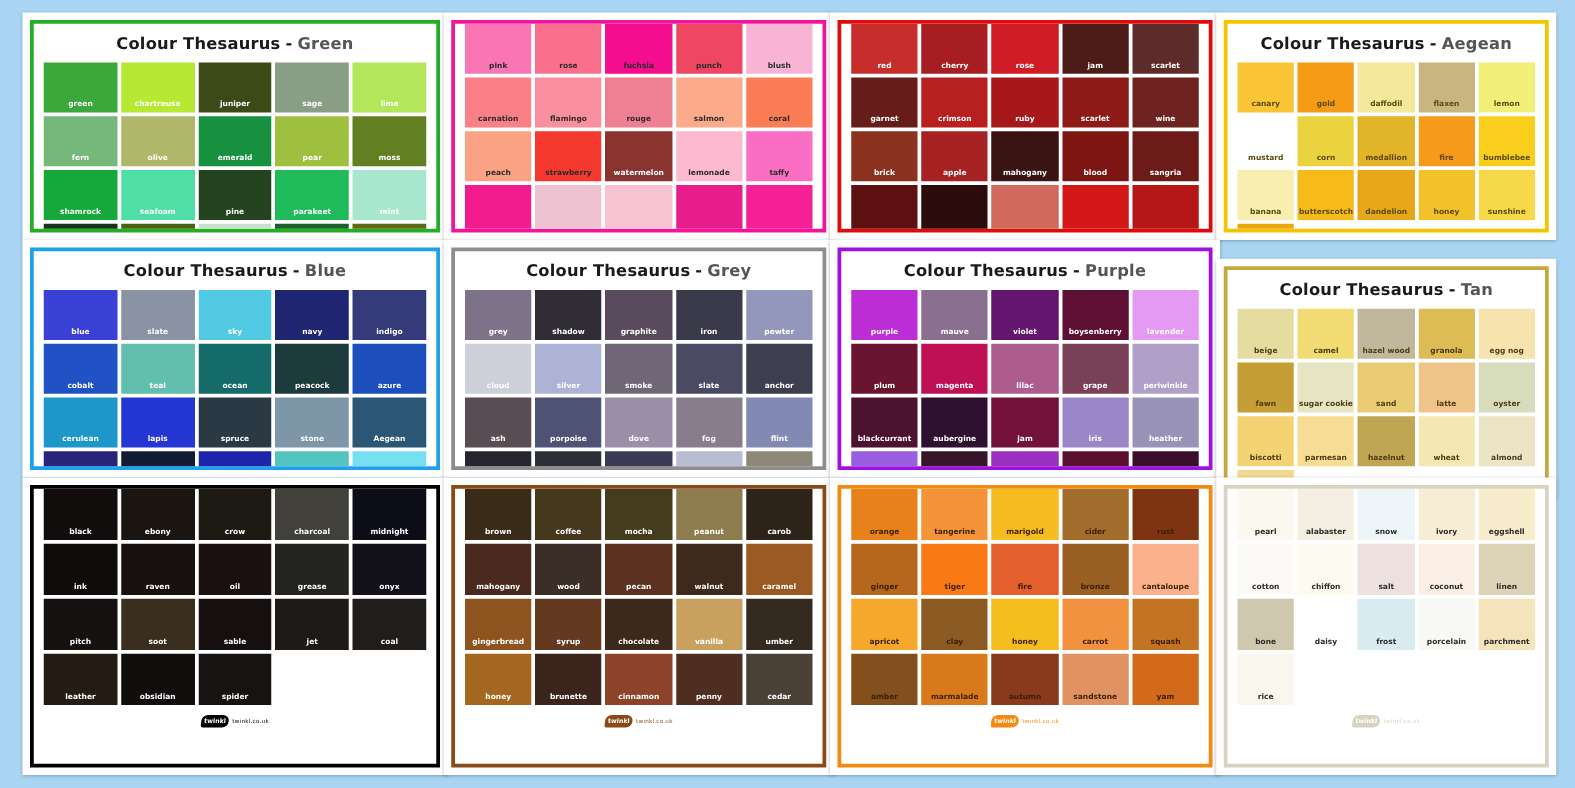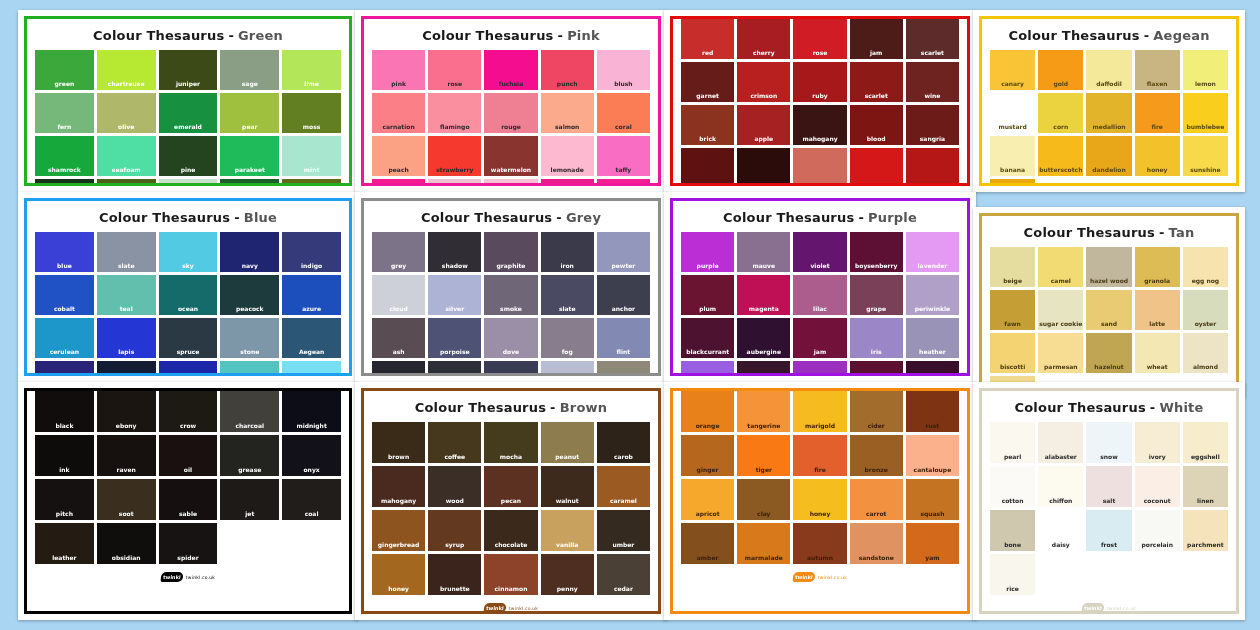--- a/index.html
+++ b/index.html
@@ -142,21 +142,20 @@
           <div class="swatch" style="background: rgb(22, 51, 26); height: 40px;"></div>
           <div class="swatch" style="background: rgb(75, 97, 19); height: 40px;"></div>
           <div class="swatch" style="background: rgb(200, 225, 205); height: 40px;"></div>
           <div class="swatch" style="background: rgb(27, 95, 42); height: 40px;"></div>
           <div class="swatch" style="background: rgb(95, 106, 22); height: 40px;"></div>
         </div>
       </div>
     </div>
     <div class="panel" style="left: 355px; top: 10px; width: 312px; height: 182px;">
       <div class="panel-inner" style="border-color: rgb(240, 21, 155);">
-        <div class="panel-title"><span>Colour Thesaurus</span><span style="margin: 0px 4px;">-</span><span class="shade">Pink</span></div>
         <div class="swatch-grid">
           <div class="swatch" style="background: rgb(249, 117, 180); height: 40px;">
             <div class="swatch-label" style="color: rgb(43, 43, 43);">pink</div>
           </div>
           <div class="swatch" style="background: rgb(251, 111, 142); height: 40px;">
             <div class="swatch-label" style="color: rgb(43, 43, 43);">rose</div>
           </div>
           <div class="swatch" style="background: rgb(245, 13, 143); height: 40px;">
             <div class="swatch-label" style="color: rgb(43, 43, 43);">fuchsia</div>
           </div>
@@ -598,21 +597,20 @@
         <div class="logo">
           <div class="logo-badge" style="background: rgb(0, 0, 0);">
             <span>twinkl</span>
           </div>
           <div class="logo-url" style="color: rgb(0, 0, 0);">twinkl.co.uk</div>
         </div>
       </div>
     </div>
     <div class="panel" style="left: 355px; top: 382px; width: 312px; height: 238px;">
       <div class="panel-inner" style="border-color: rgb(138, 74, 23);">
-        <div class="panel-title"><span>Colour Thesaurus</span><span style="margin: 0px 4px;">-</span><span class="shade">Brown</span></div>
         <div class="swatch-grid">
           <div class="swatch" style="background: rgb(58, 42, 24); height: 41px;">
             <div class="swatch-label" style="color: rgb(255, 255, 255);">brown</div>
           </div>
           <div class="swatch" style="background: rgb(69, 56, 29); height: 41px;">
             <div class="swatch-label" style="color: rgb(255, 255, 255);">coffee</div>
           </div>
           <div class="swatch" style="background: rgb(69, 59, 29); height: 41px;">
             <div class="swatch-label" style="color: rgb(255, 255, 255);">mocha</div>
           </div>
@@ -743,21 +741,20 @@
         <div class="logo">
           <div class="logo-badge" style="background: rgb(245, 138, 16);">
             <span>twinkl</span>
           </div>
           <div class="logo-url" style="color: rgb(245, 138, 16);">twinkl.co.uk</div>
         </div>
       </div>
     </div>
     <div class="panel" style="left: 973px; top: 382px; width: 272px; height: 238px;">
       <div class="panel-inner" style="border-color: rgb(216, 211, 192);">
-        <div class="panel-title"><span>Colour Thesaurus</span><span style="margin: 0px 4px;">-</span><span class="shade">White</span></div>
         <div class="swatch-grid">
           <div class="swatch" style="background: rgb(250, 248, 239); height: 41px;">
             <div class="swatch-label" style="color: rgb(43, 43, 43);">pearl</div>
           </div>
           <div class="swatch" style="background: rgb(244, 239, 226); height: 41px;">
             <div class="swatch-label" style="color: rgb(43, 43, 43);">alabaster</div>
           </div>
           <div class="swatch" style="background: rgb(238, 245, 248); height: 41px;">
             <div class="swatch-label" style="color: rgb(43, 43, 43);">snow</div>
           </div>

